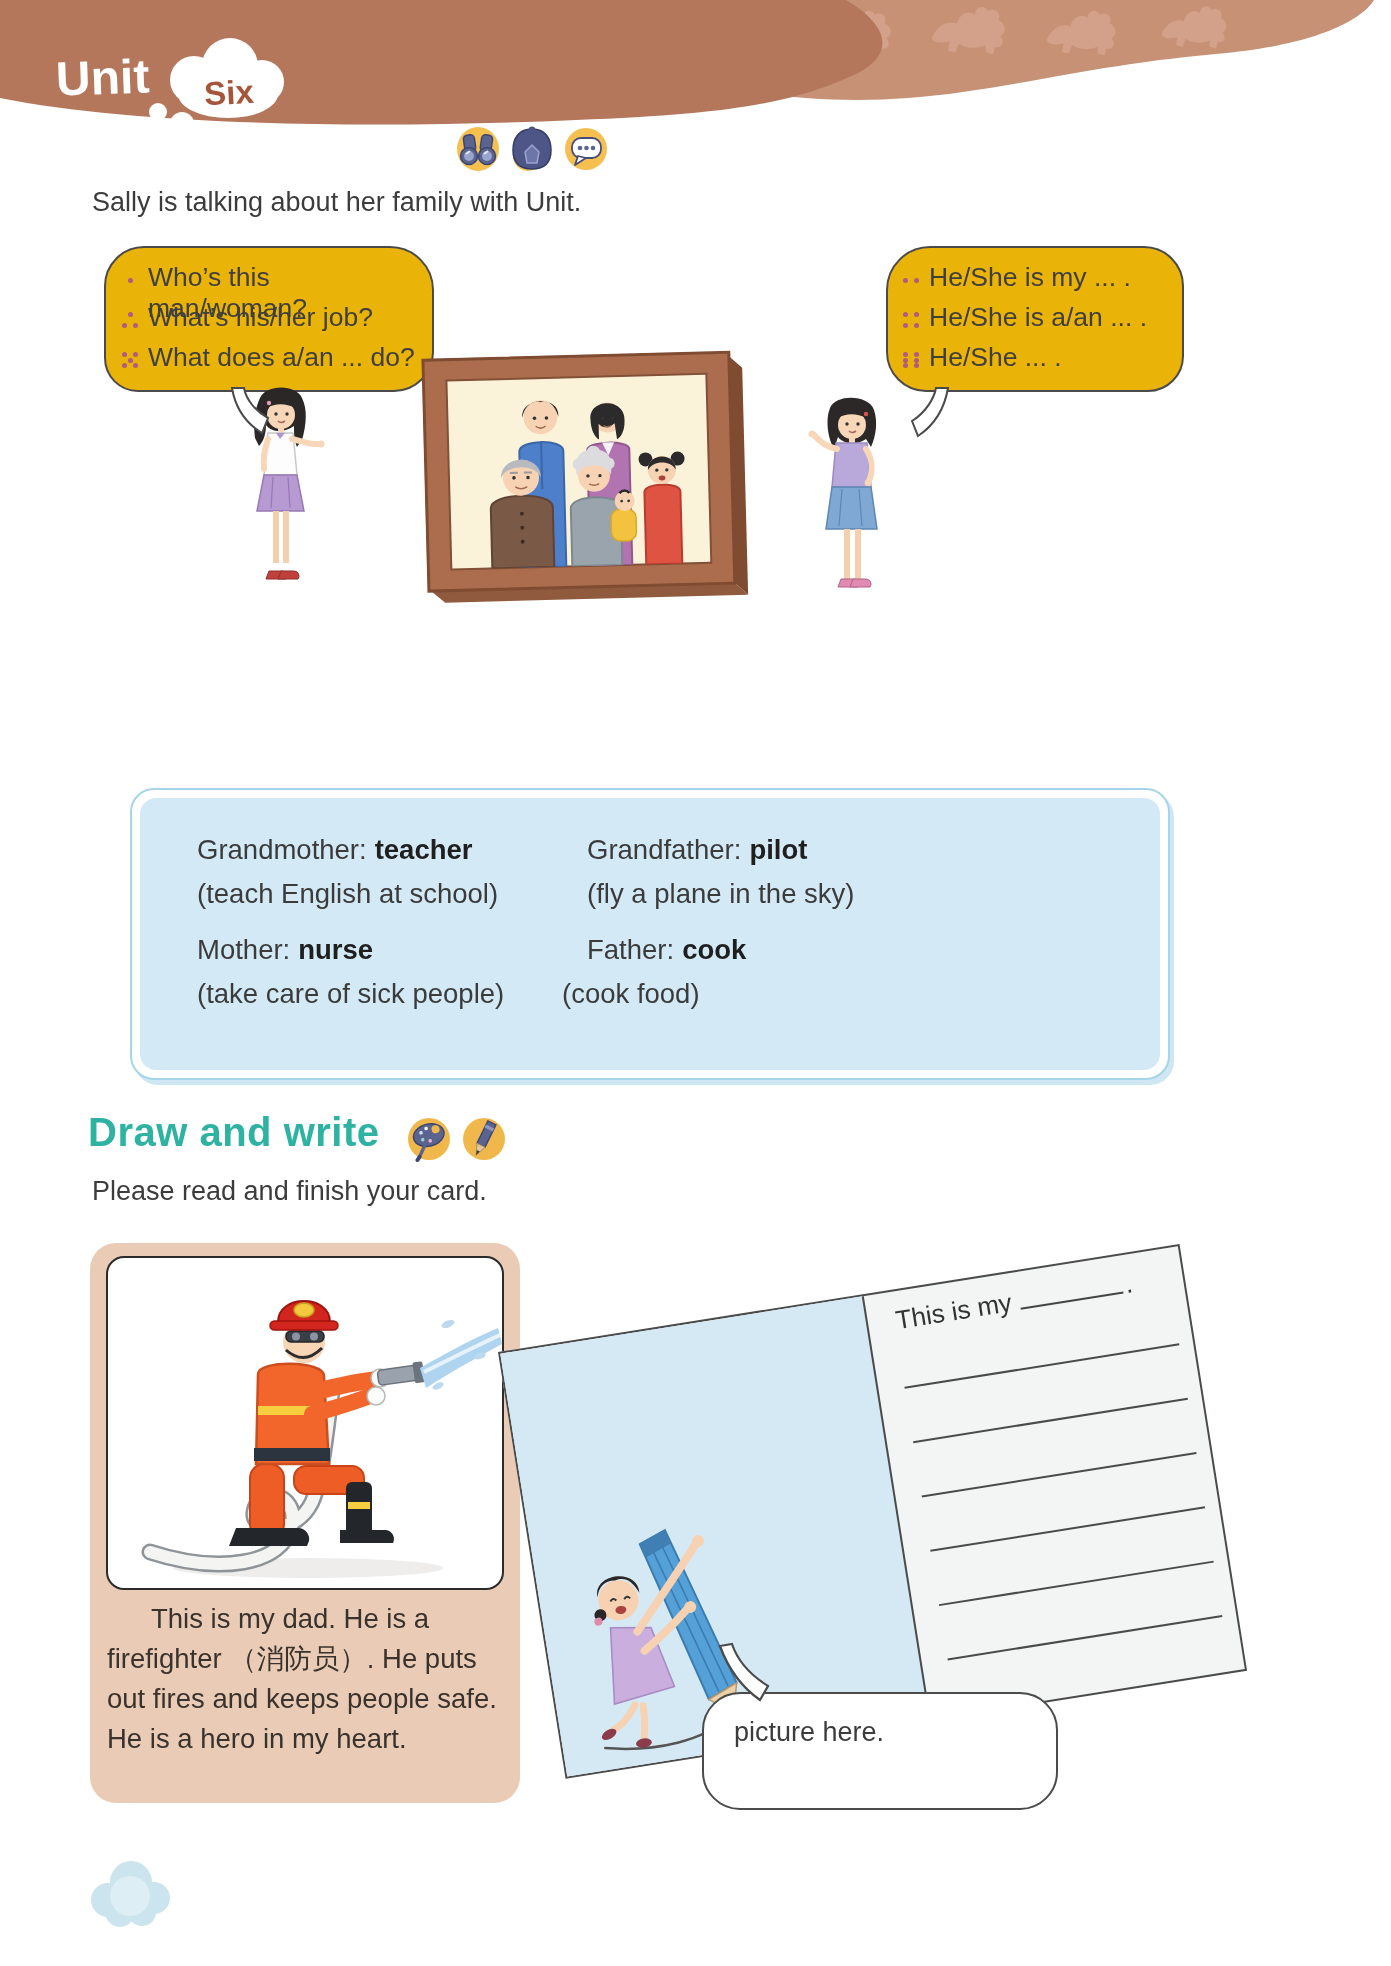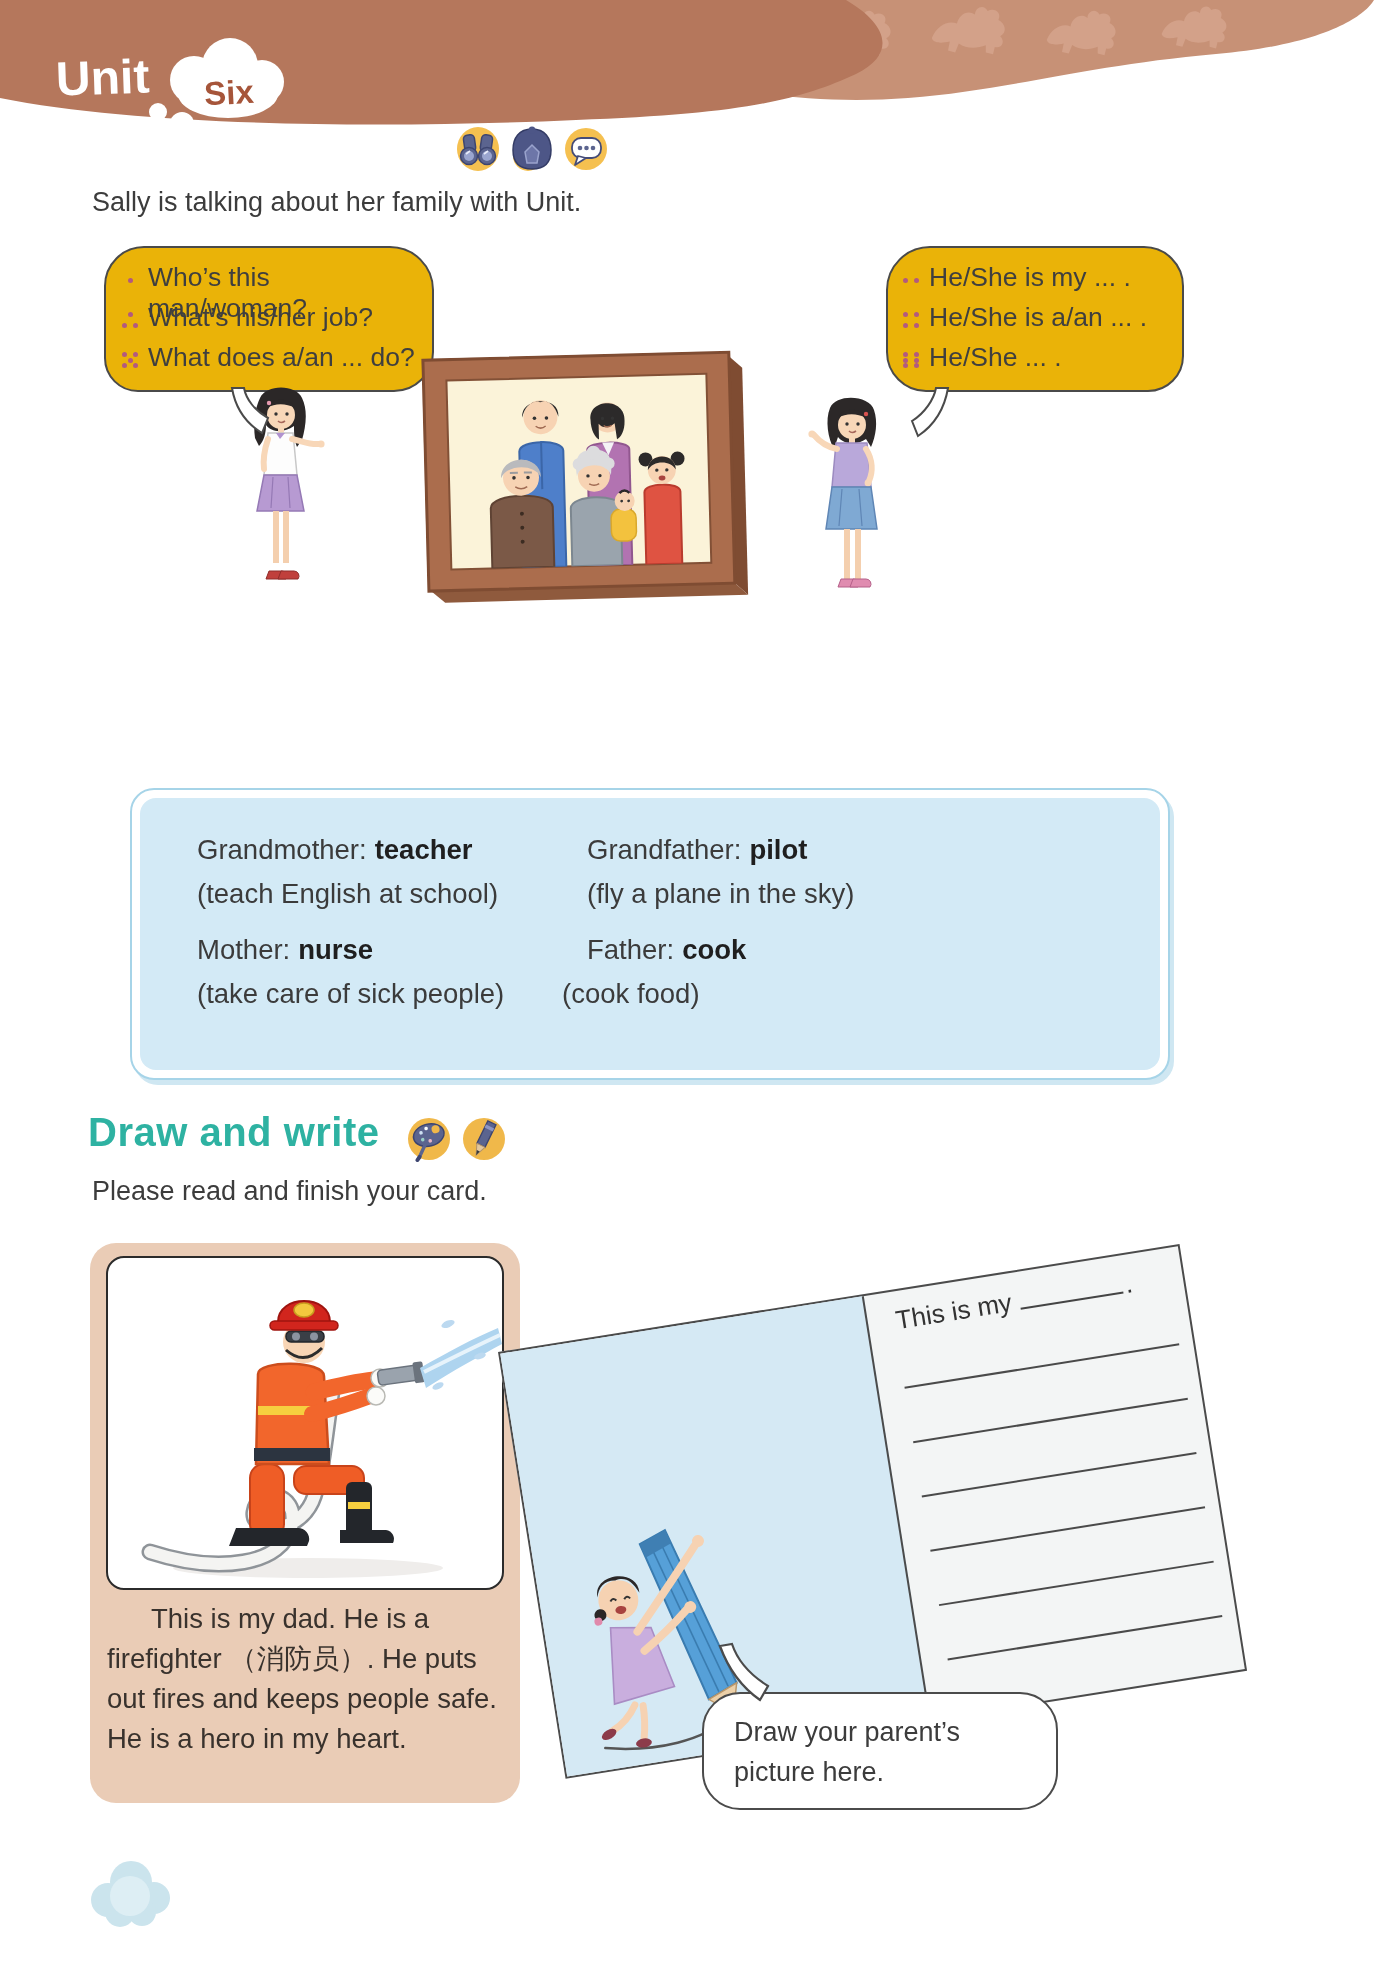--- a/index.html
+++ b/index.html
@@ -412,21 +412,20 @@
         <div class="wline" style="top: 261px;"></div>
         <div class="wline" style="top: 316px;"></div>
         <div class="wline" style="top: 371px;"></div>
       </div>
   </div>
 
   <svg class="tail" style="left:712px;top:1642px;z-index:7" width="58" height="60" viewBox="0 0 58 60">
     <path d="M8,4 C16,26 28,44 48,58 L56,44 C40,34 26,20 20,2 Z" fill="#fff" stroke="#4b4b4b" stroke-width="2.2"></path>
   </svg>
   <div class="draw-bubble">
-    <div>Draw your parent’s</div>
     <div>picture here.</div>
   </div>
 
   <svg class="abs" style="left:84px;top:1852px" width="96" height="82" viewBox="0 0 96 82">
     <circle cx="24" cy="48" r="17" fill="#cbe4ed"></circle>
     <circle cx="47" cy="30" r="21" fill="#cbe4ed"></circle>
     <circle cx="70" cy="46" r="16" fill="#cbe4ed"></circle>
     <circle cx="36" cy="60" r="15" fill="#cbe4ed"></circle>
     <circle cx="58" cy="60" r="14" fill="#cbe4ed"></circle>
     <circle cx="46" cy="44" r="20" fill="#ddeef4"></circle>

